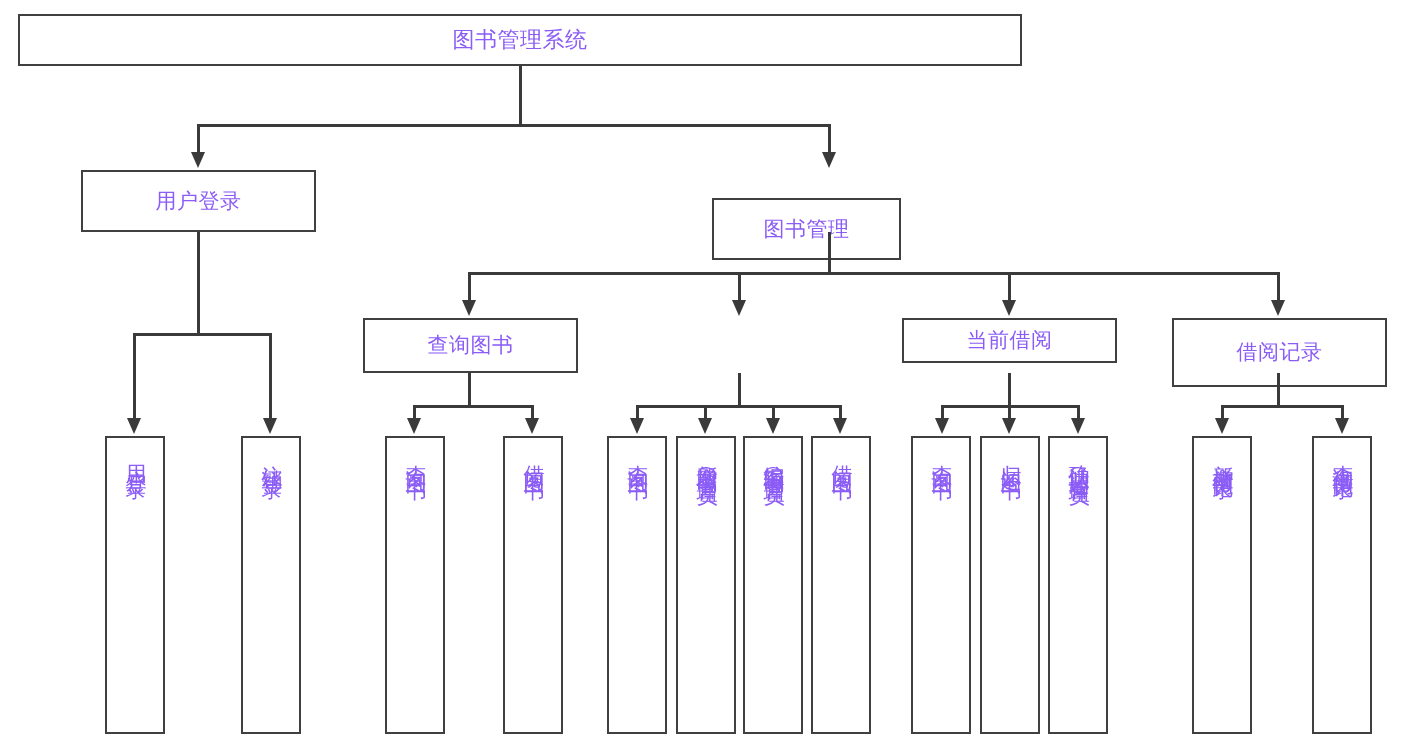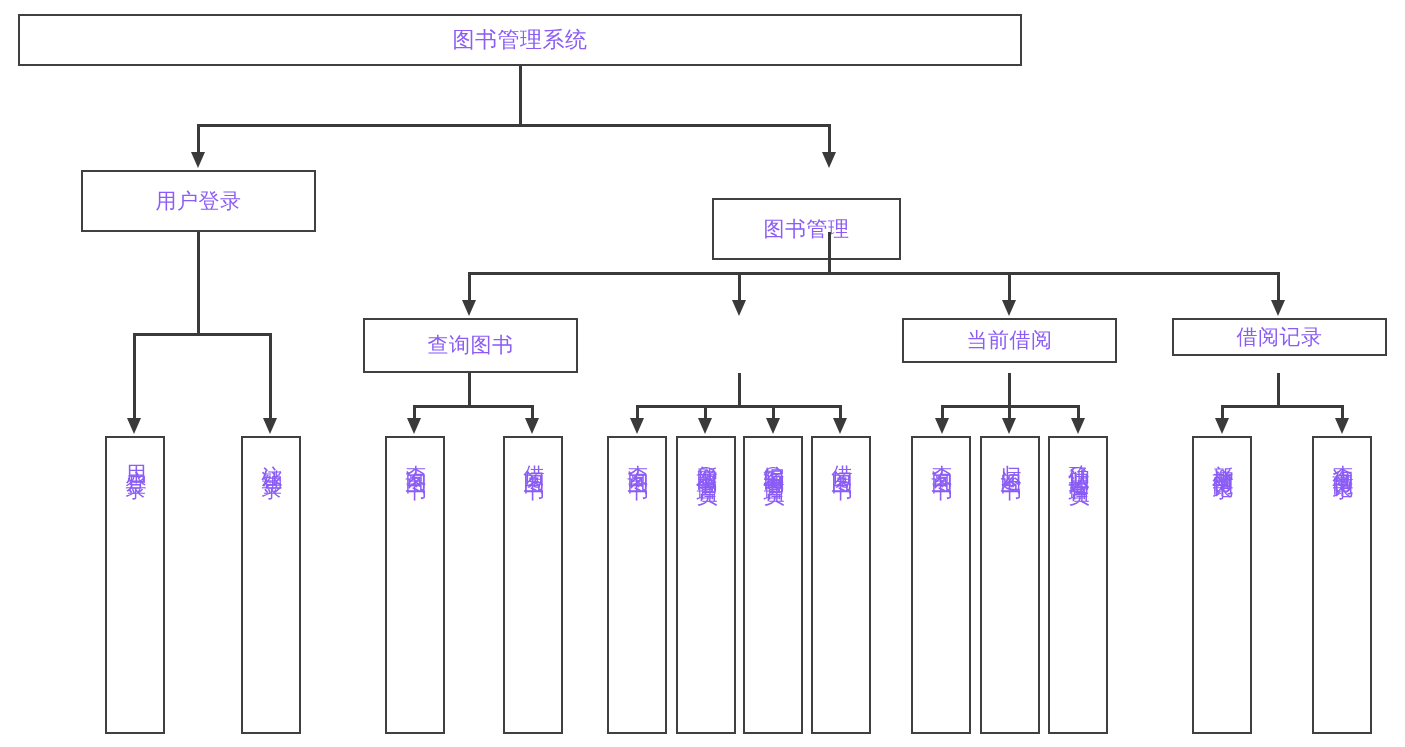--- a/index.html
+++ b/index.html
@@ -115,21 +115,21 @@
   <div class="arrow" style="left:732px;top:300px;"></div>
   <div class="arrow" style="left:1002px;top:300px;"></div>
   <div class="arrow" style="left:1271px;top:300px;"></div>
 
   <div class="node horiz" style="left:363px;top:318px;width:215px;height:55px;">
     <span class="label">查询图书</span>
   </div>
   <div class="node horiz" style="left:902px;top:318px;width:215px;height:45px;">
     <span class="label">当前借阅</span>
   </div>
-  <div class="node horiz" style="left:1172px;top:318px;width:215px;height:38px;">
+  <div class="node horiz" style="left:1172px;top:318px;width:215px;height:69px;">
     <span class="label">借阅记录</span>
   </div>
 
   <div class="ln v" style="left:468px;top:373px;height:32px;"></div>
   <div class="ln h" style="left:413px;top:405px;width:121px;"></div>
   <div class="ln v" style="left:413px;top:405px;height:15px;"></div>
   <div class="ln v" style="left:531px;top:405px;height:15px;"></div>
   <div class="arrow" style="left:407px;top:418px;"></div>
   <div class="arrow" style="left:525px;top:418px;"></div>
 

